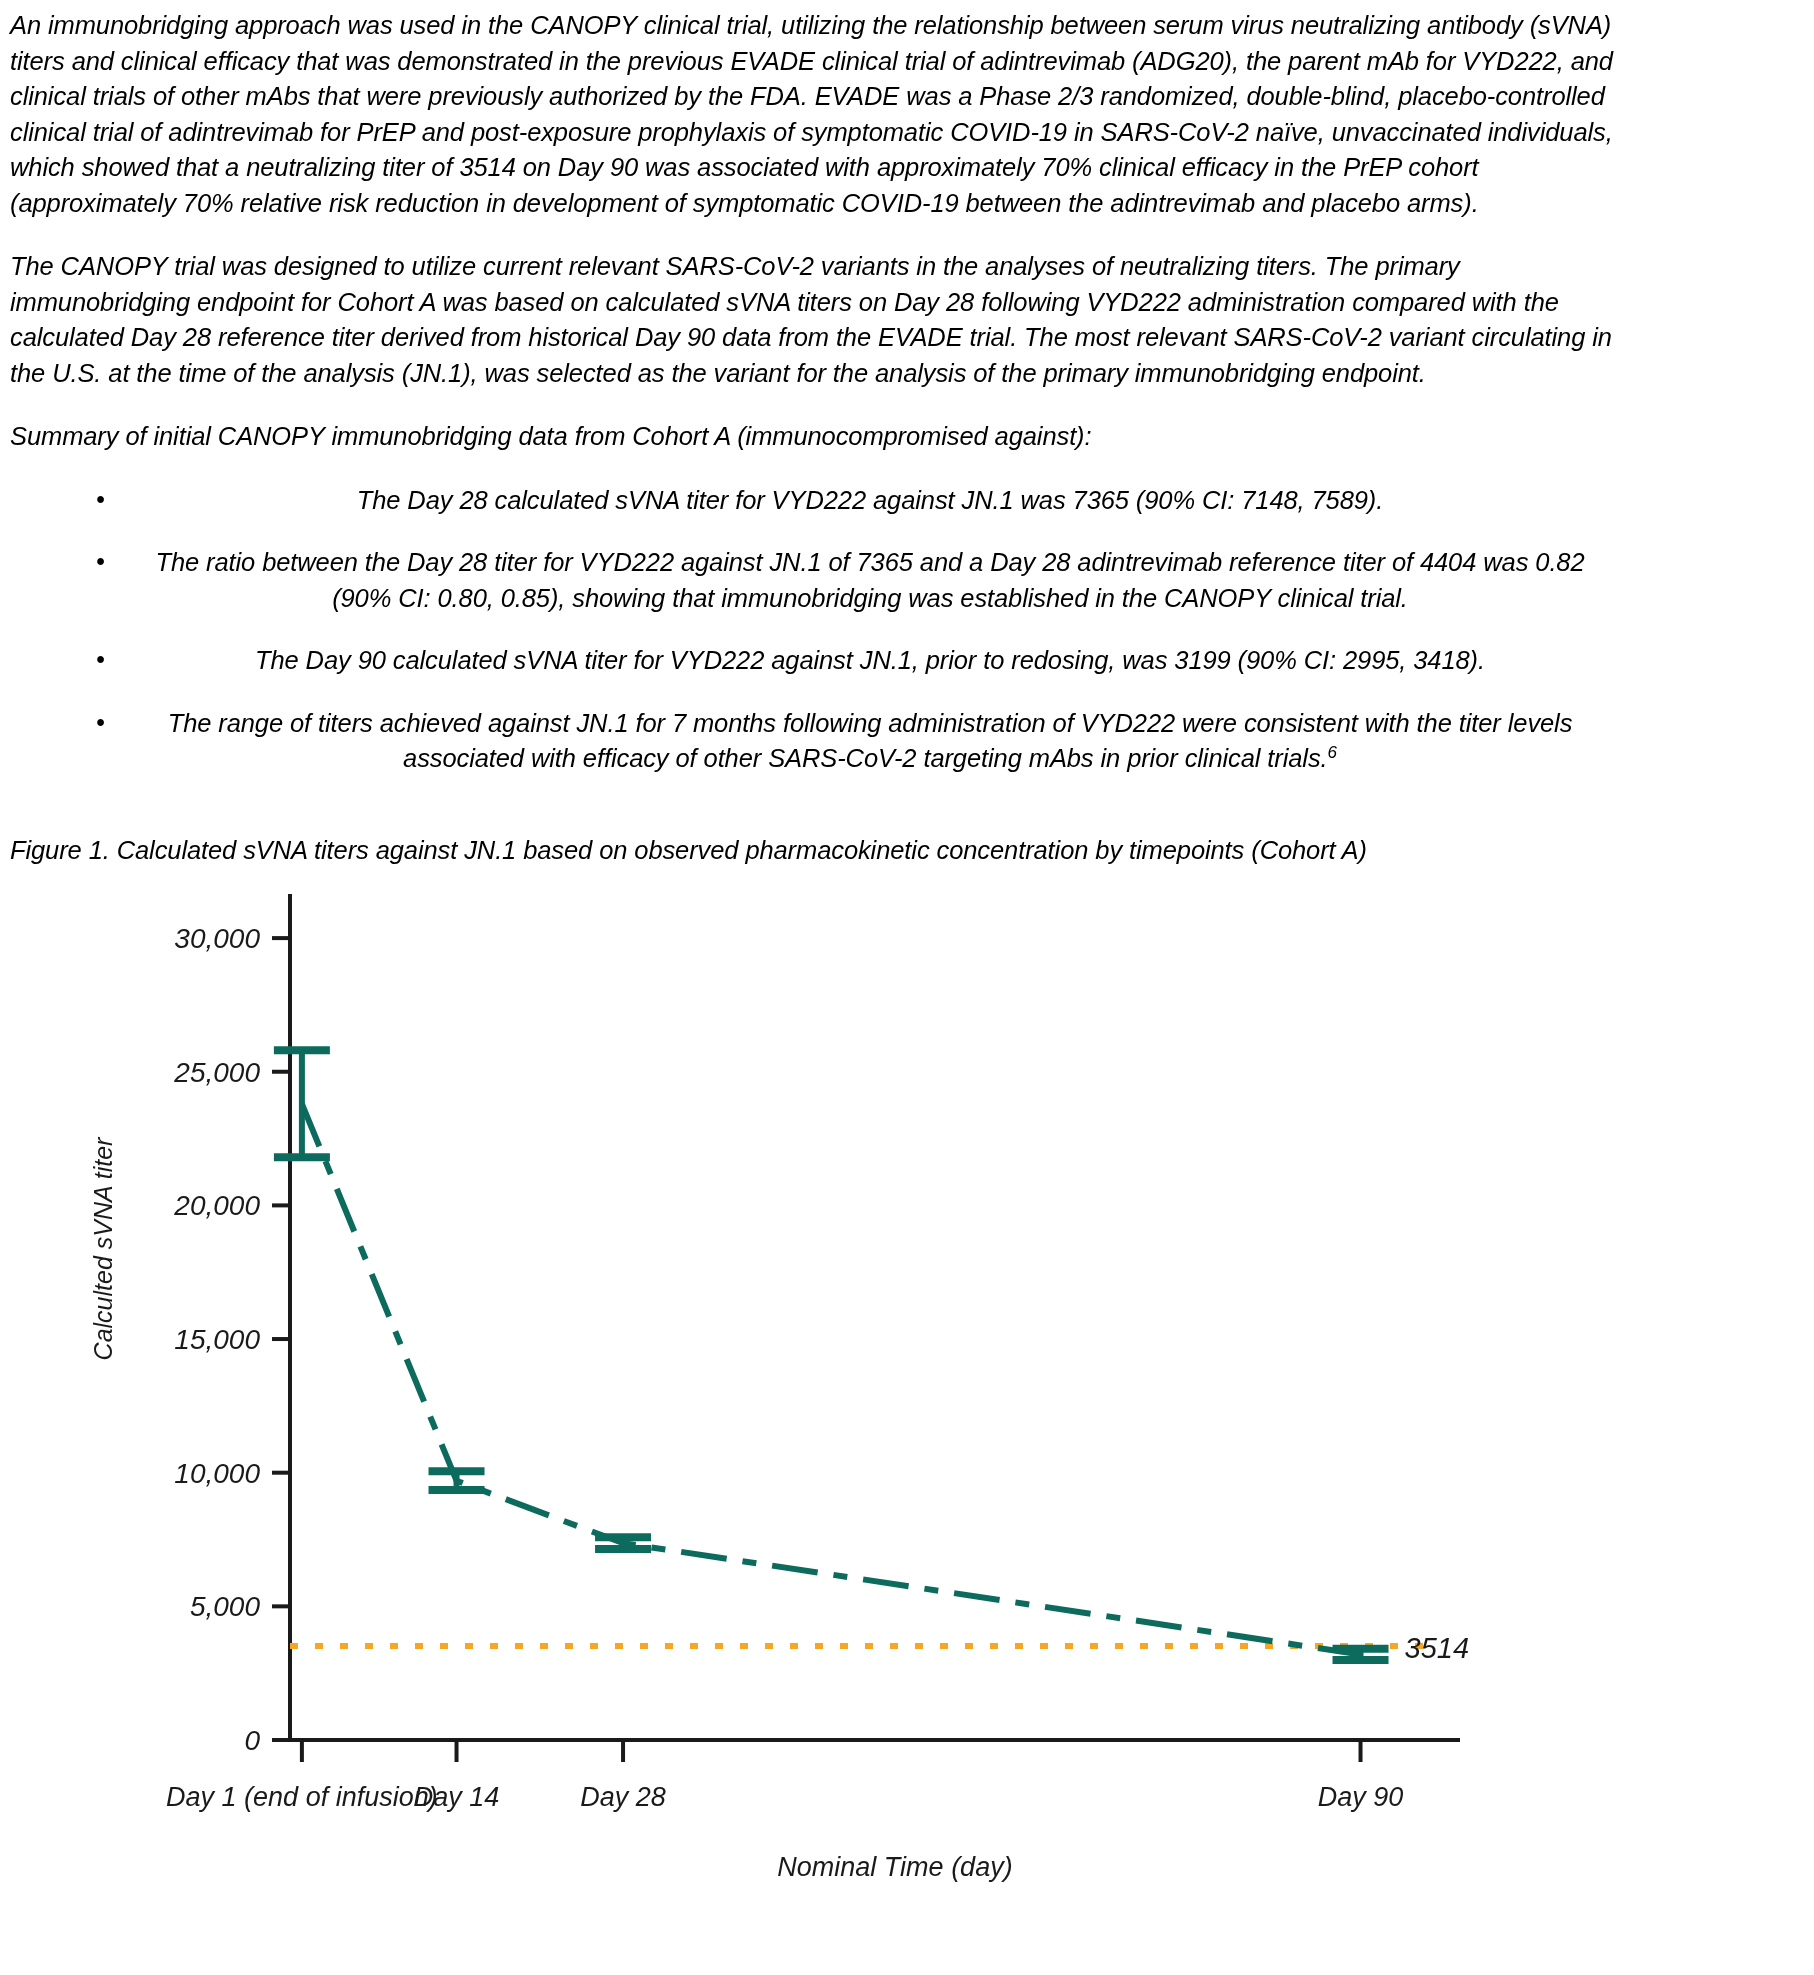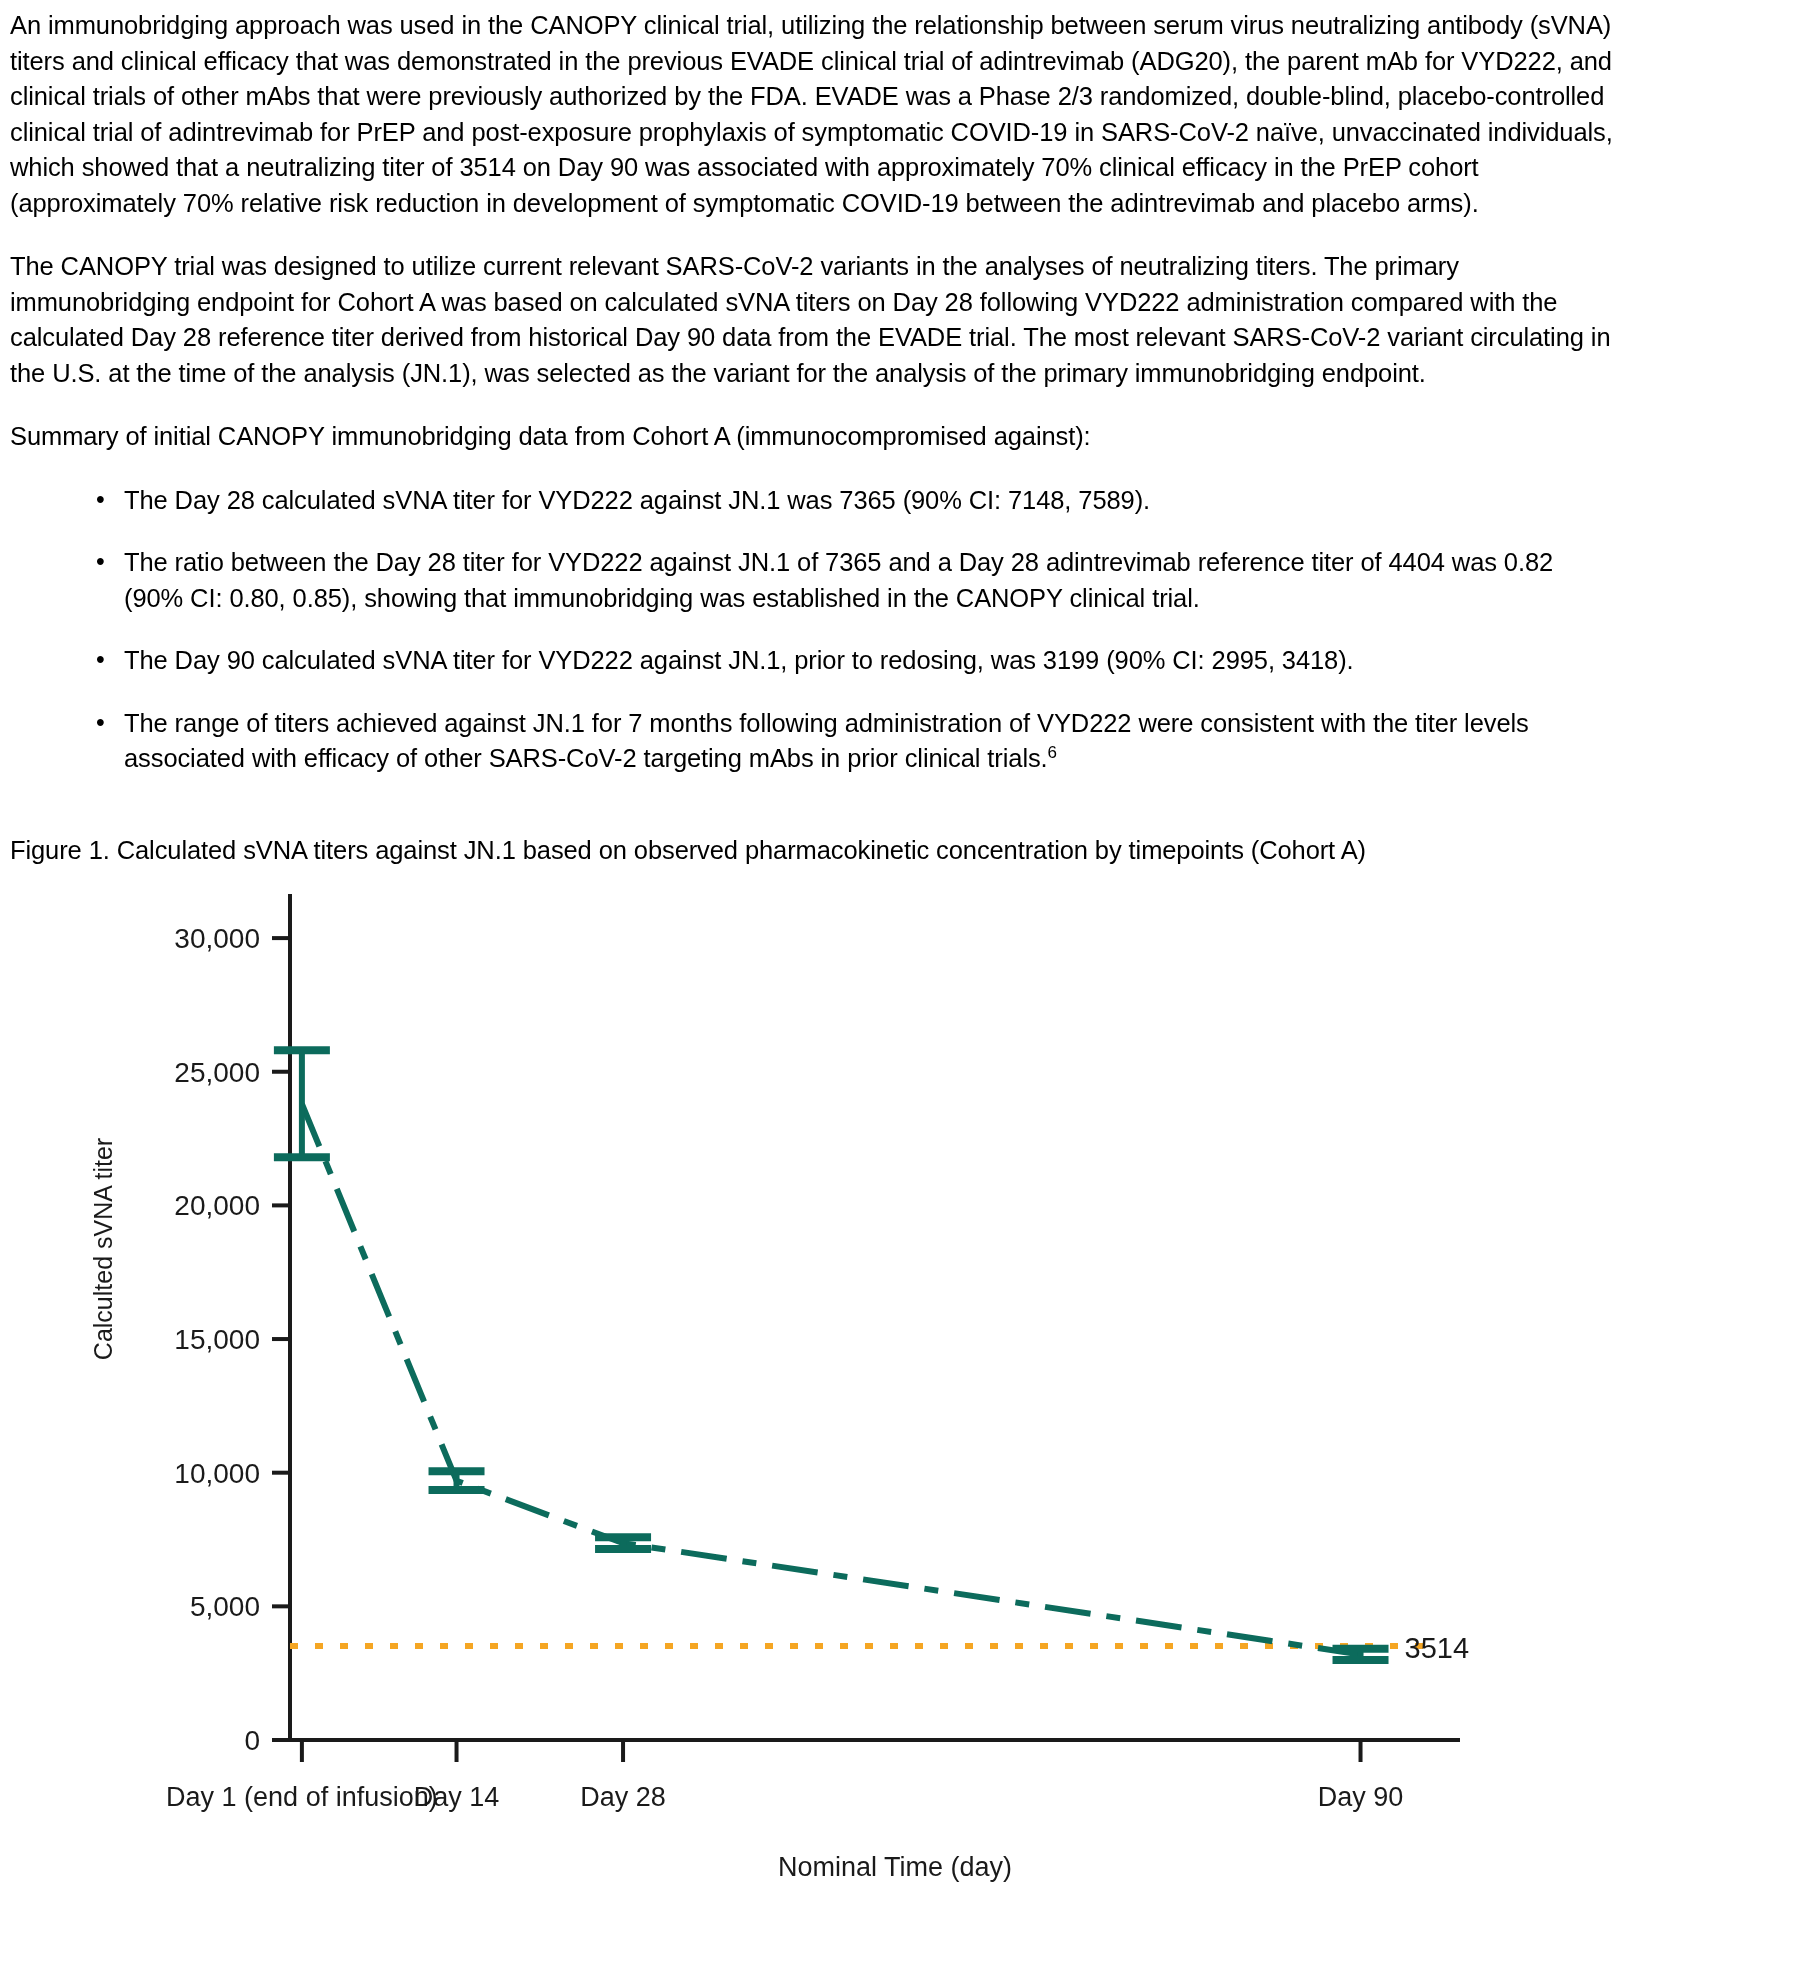--- a/index.html
+++ b/index.html
@@ -13,32 +13,34 @@
     font-family: "Liberation Sans", sans-serif;
     color: #000000;
     overflow: hidden;
   }
   .page {
     position: relative;
     width: 1628px;
     height: 1975px;
     box-sizing: border-box;
     padding: 8px 12px 0 10px;
+    font-style: italic;
   }
   p.body-text {
     font-size: 25.5px;
     line-height: 35.5px;
     margin: 0 0 28px 0;
     letter-spacing: -0.1px;
     color: #000;
   }
   ul.bullets {
     margin: 0 0 0 0;
     padding: 0 0 0 86px;
     list-style: none;
+    text-align: center;
   }
   ul.bullets li {
     position: relative;
     font-size: 25.5px;
     line-height: 35.5px;
     margin: 0 0 27px 0;
     padding-left: 28px;
     letter-spacing: -0.1px;
   }
   ul.bullets li::before {

